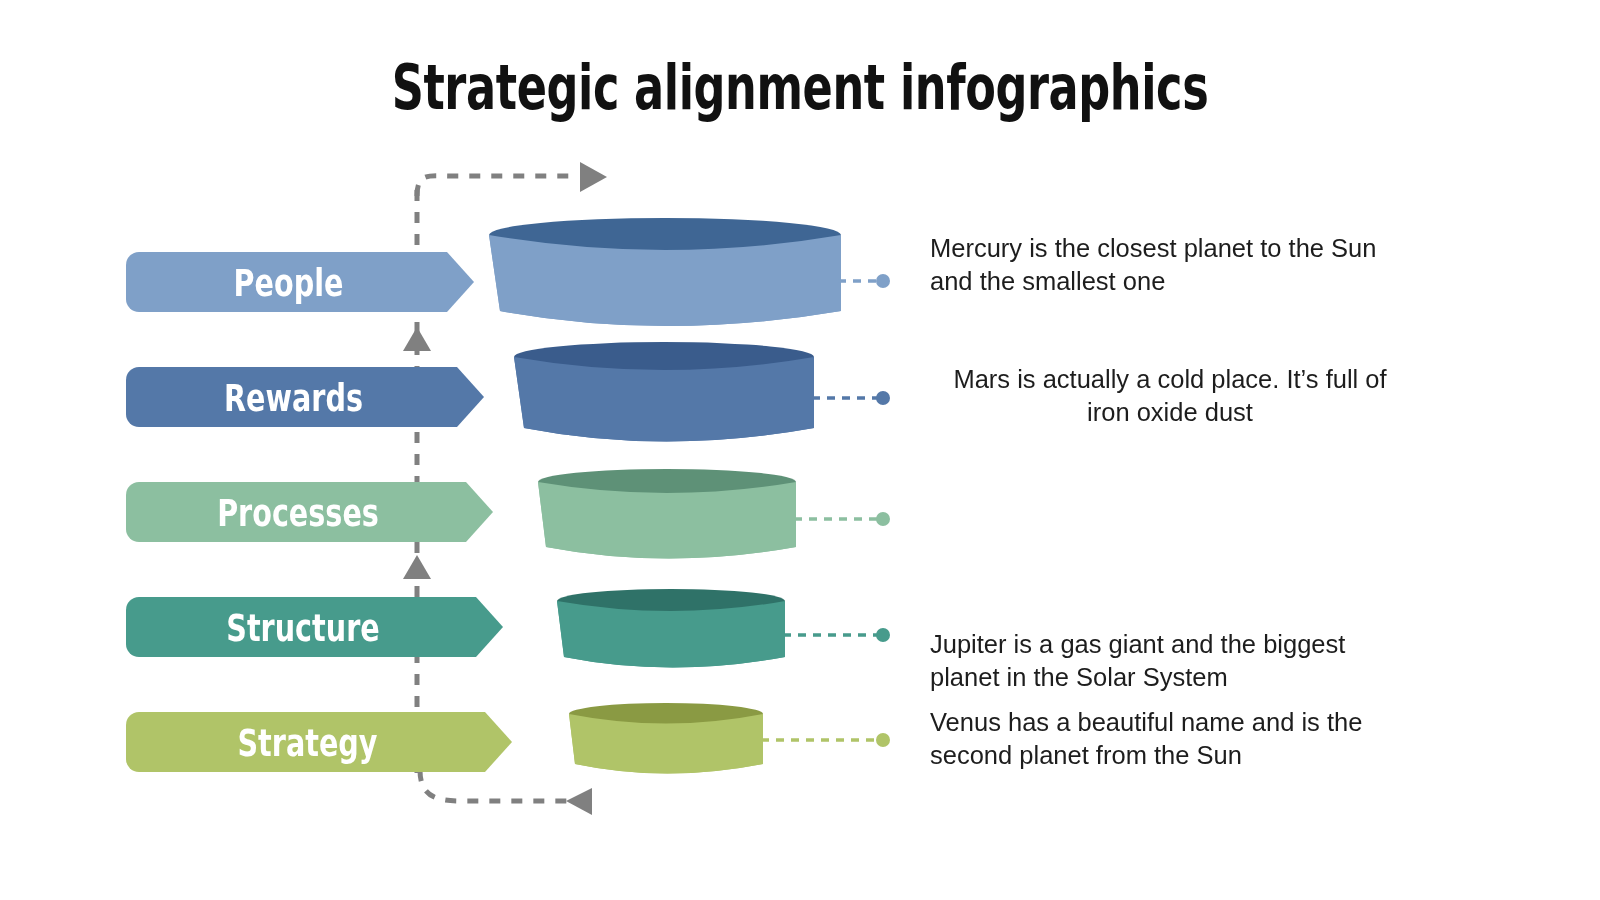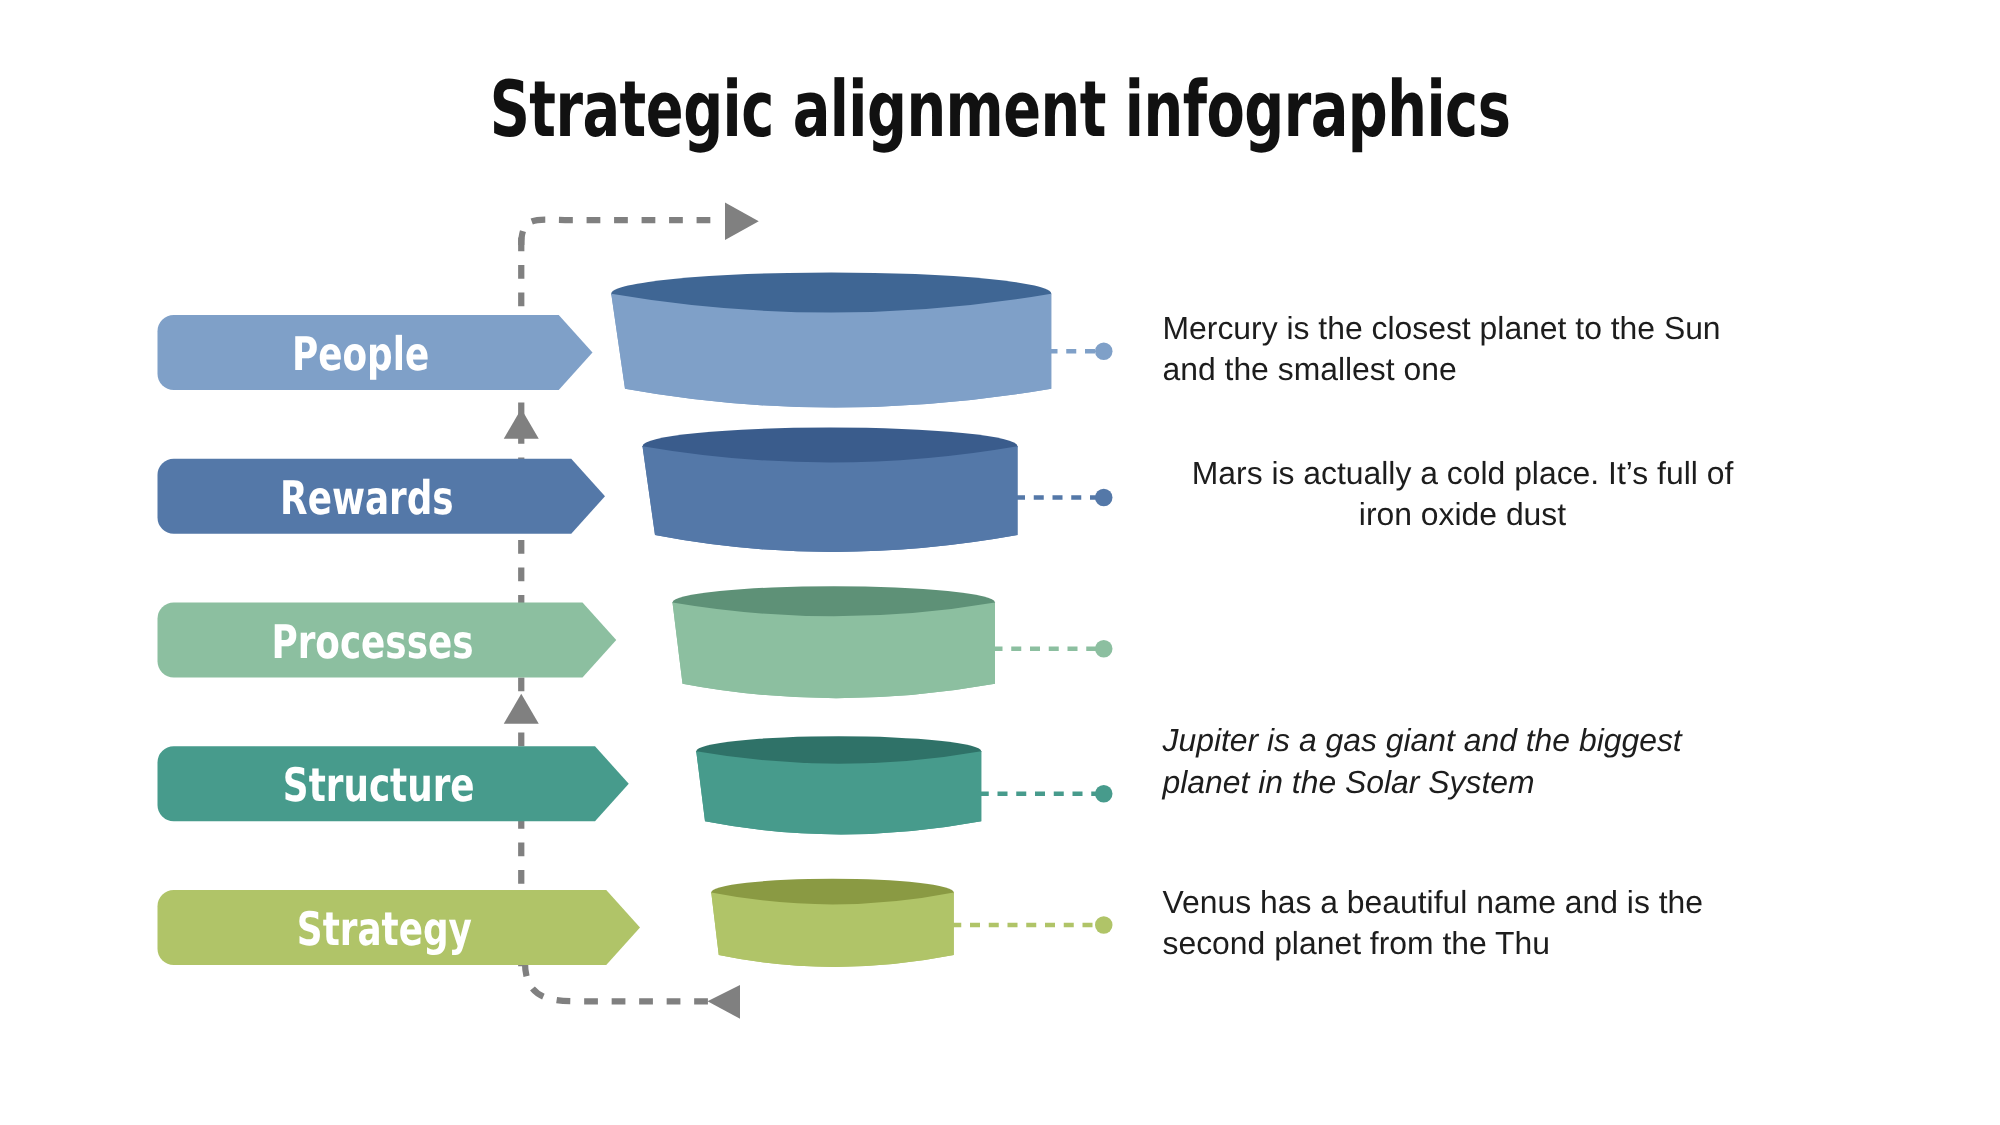--- a/index.html
+++ b/index.html
@@ -154,18 +154,18 @@
       <circle cx="883" cy="740" r="7" fill="#B0C468"></circle>
     </g>
   </svg>
 
   <div class="bar-label" style="left:126px; top:262px; width:325px;">People</div>
   <div class="bar-label" style="left:126px; top:377px; width:335px;">Rewards</div>
   <div class="bar-label" style="left:126px; top:492px; width:344px;">Processes</div>
   <div class="bar-label" style="left:126px; top:607px; width:354px;">Structure</div>
   <div class="bar-label" style="left:126px; top:722px; width:363px;">Strategy</div>
 
-  <div class="desc" style="left:930px; top:247px;">Mercury is the closest planet to the Sun and the smallest one</div>
+  <div class="desc" style="left:930px; top:232px;">Mercury is the closest planet to the Sun and the smallest one</div>
   <div class="desc" style="left:930px; top:363px;text-align:center;">Mars is actually a cold place. It’s full of iron oxide dust</div>
-  <div class="desc" style="left:930px; top:577px;font-style:italic;">Jupiter is a gas giant and the biggest planet in the Solar System</div>
-  <div class="desc" style="left:930px; top:706px;">Venus has a beautiful name and is the second planet from the Thu</div>
+  <div class="desc" style="left:930px; top:628px;">Jupiter is a gas giant and the biggest planet in the Solar System</div>
+  <div class="desc" style="left:930px; top:706px;">Venus has a beautiful name and is the second planet from the Sun</div>
 
 </div>
 
 </body></html>

